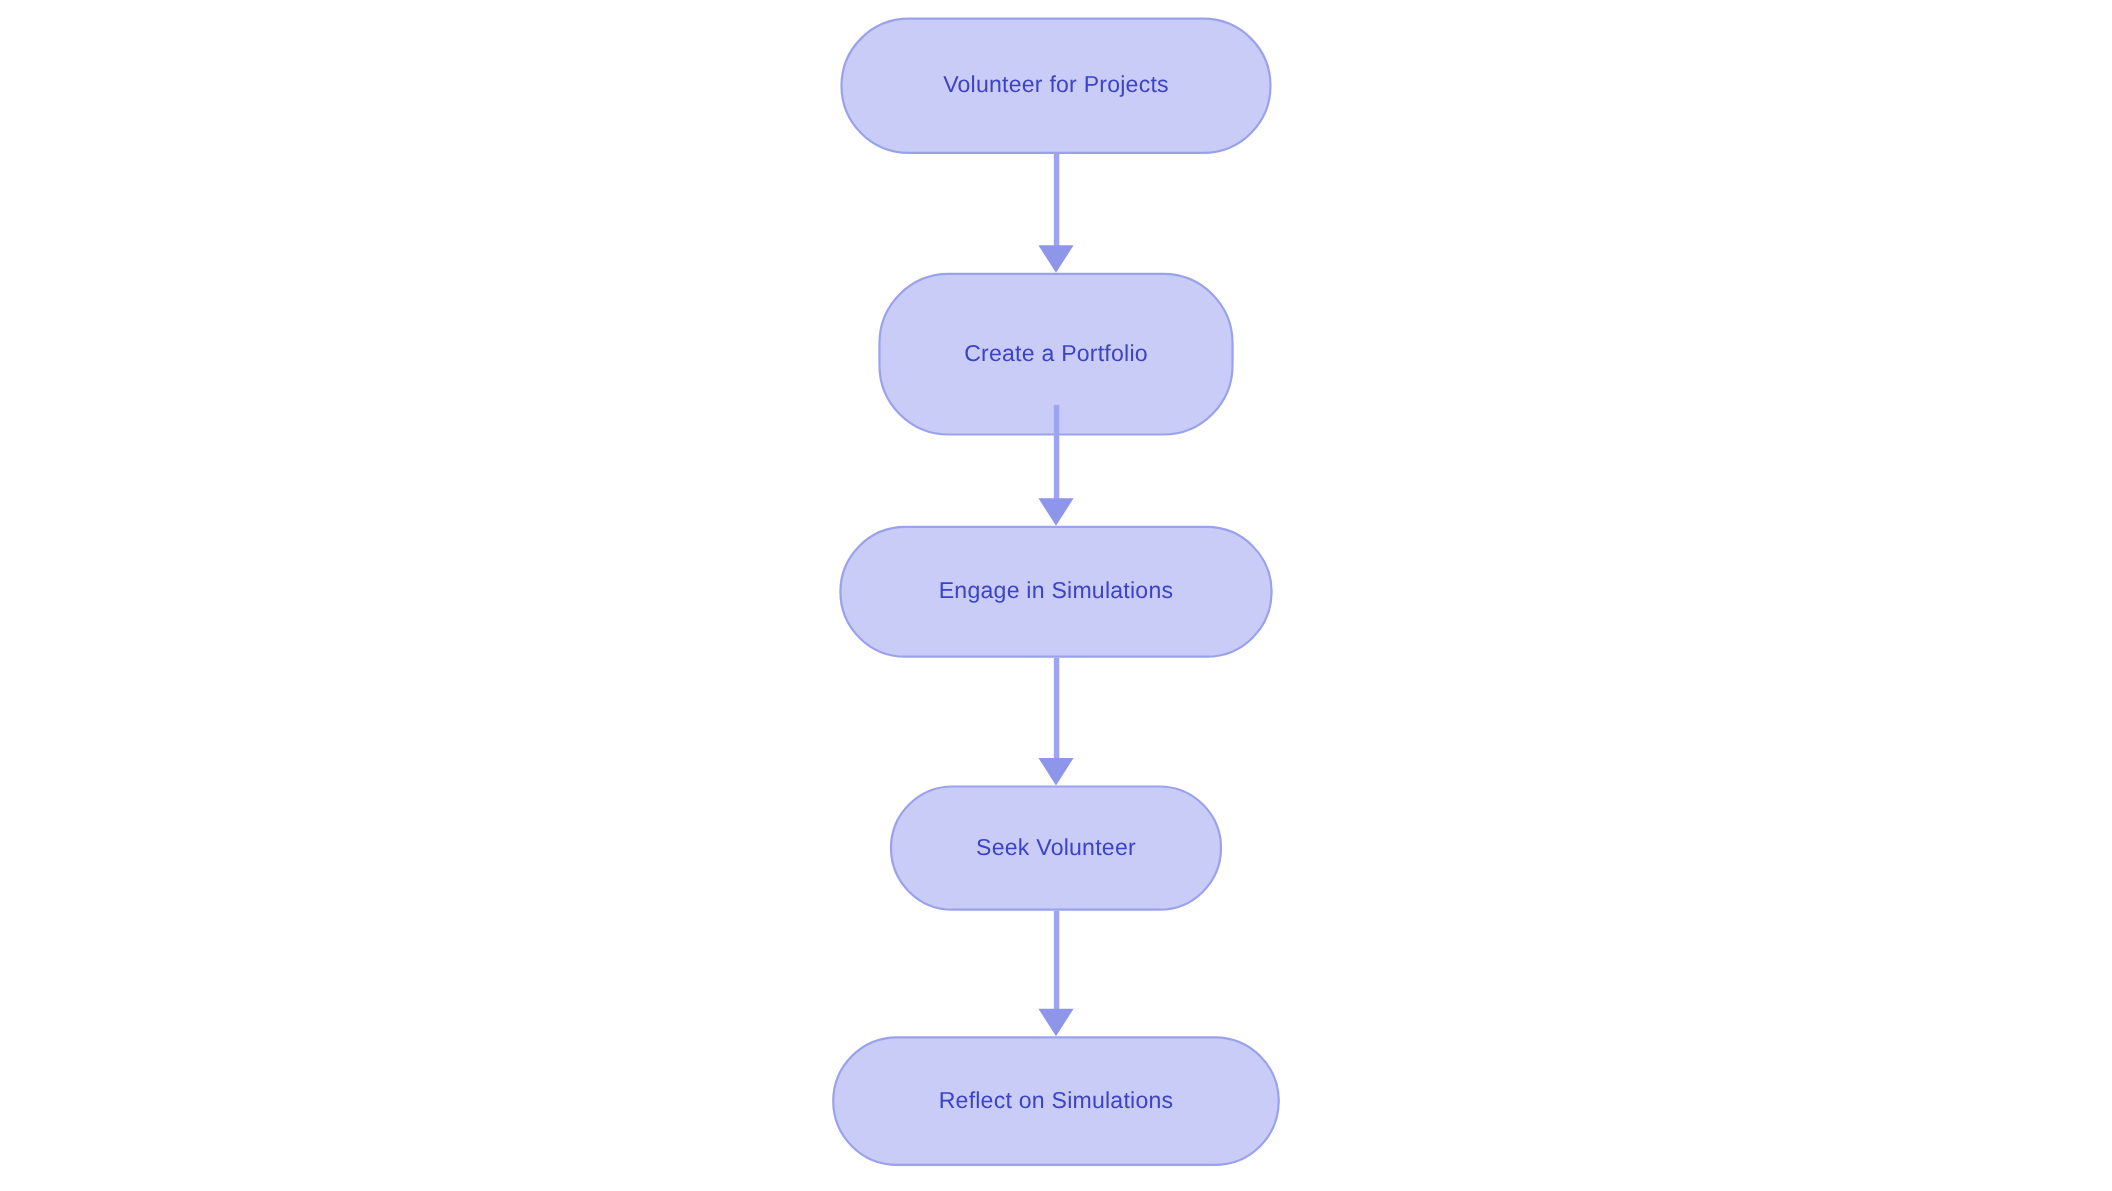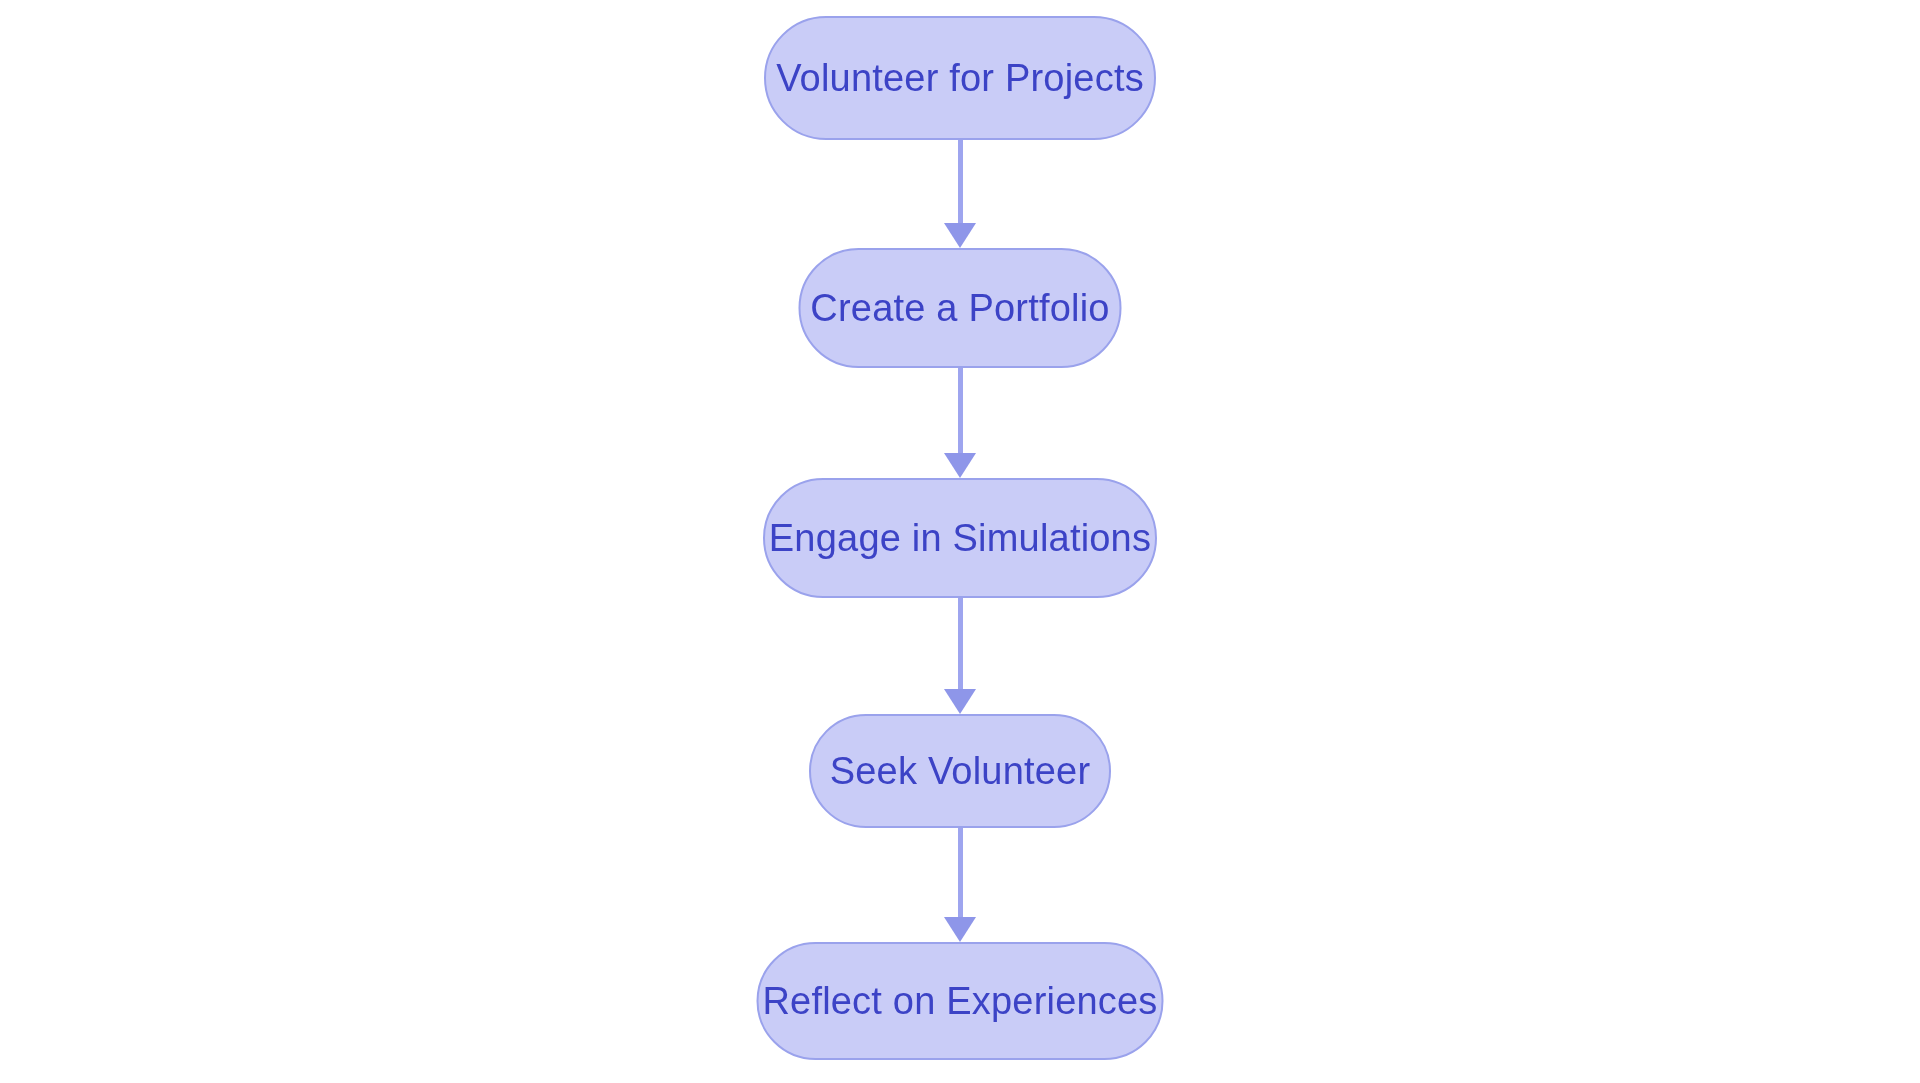--- a/index.html
+++ b/index.html
@@ -22,26 +22,26 @@
     display: flex;
     align-items: center;
     justify-content: center;
     background: var(--node-fill, #c9ccf7);
     border: 2px solid var(--node-border, #9aa2ec);
     border-radius: 64px;
     box-sizing: border-box;
   }
   .node-label {
     color: var(--node-text, #3c43c6);
-    font-size: 38px;
+    font-size: 21px;
     letter-spacing: 0.2px;
     white-space: nowrap;
   }
   .node-1 { top: 16px;  width: 392px; height: 124px; }
-  .node-2 { top: 248px; width: 323px; height: 120px; text-align: right; }
+  .node-2 { top: 248px; width: 323px; height: 148px; text-align: right; }
   .node-3 { top: 478px; width: 394px; height: 120px; }
   .node-4 { top: 714px; width: 302px; height: 114px; }
   .node-5 { top: 942px; width: 407px; height: 118px; }
 
   .arrow {
     position: absolute;
     left: 50%;
     transform: translateX(-50%);
     display: flex;
     flex-direction: column;
@@ -100,16 +100,16 @@
   <div class="node node-4">
     <span class="node-label">Seek Volunteer</span>
   </div>
 
   <div class="arrow arrow-4">
     <div class="arrow-line"></div>
     <div class="arrow-head"></div>
   </div>
 
   <div class="node node-5">
-    <span class="node-label">Reflect on Experiences</span>
+    <span class="node-label">Reflect on Simulations</span>
   </div>
 
 </div>
 
 </body></html>

